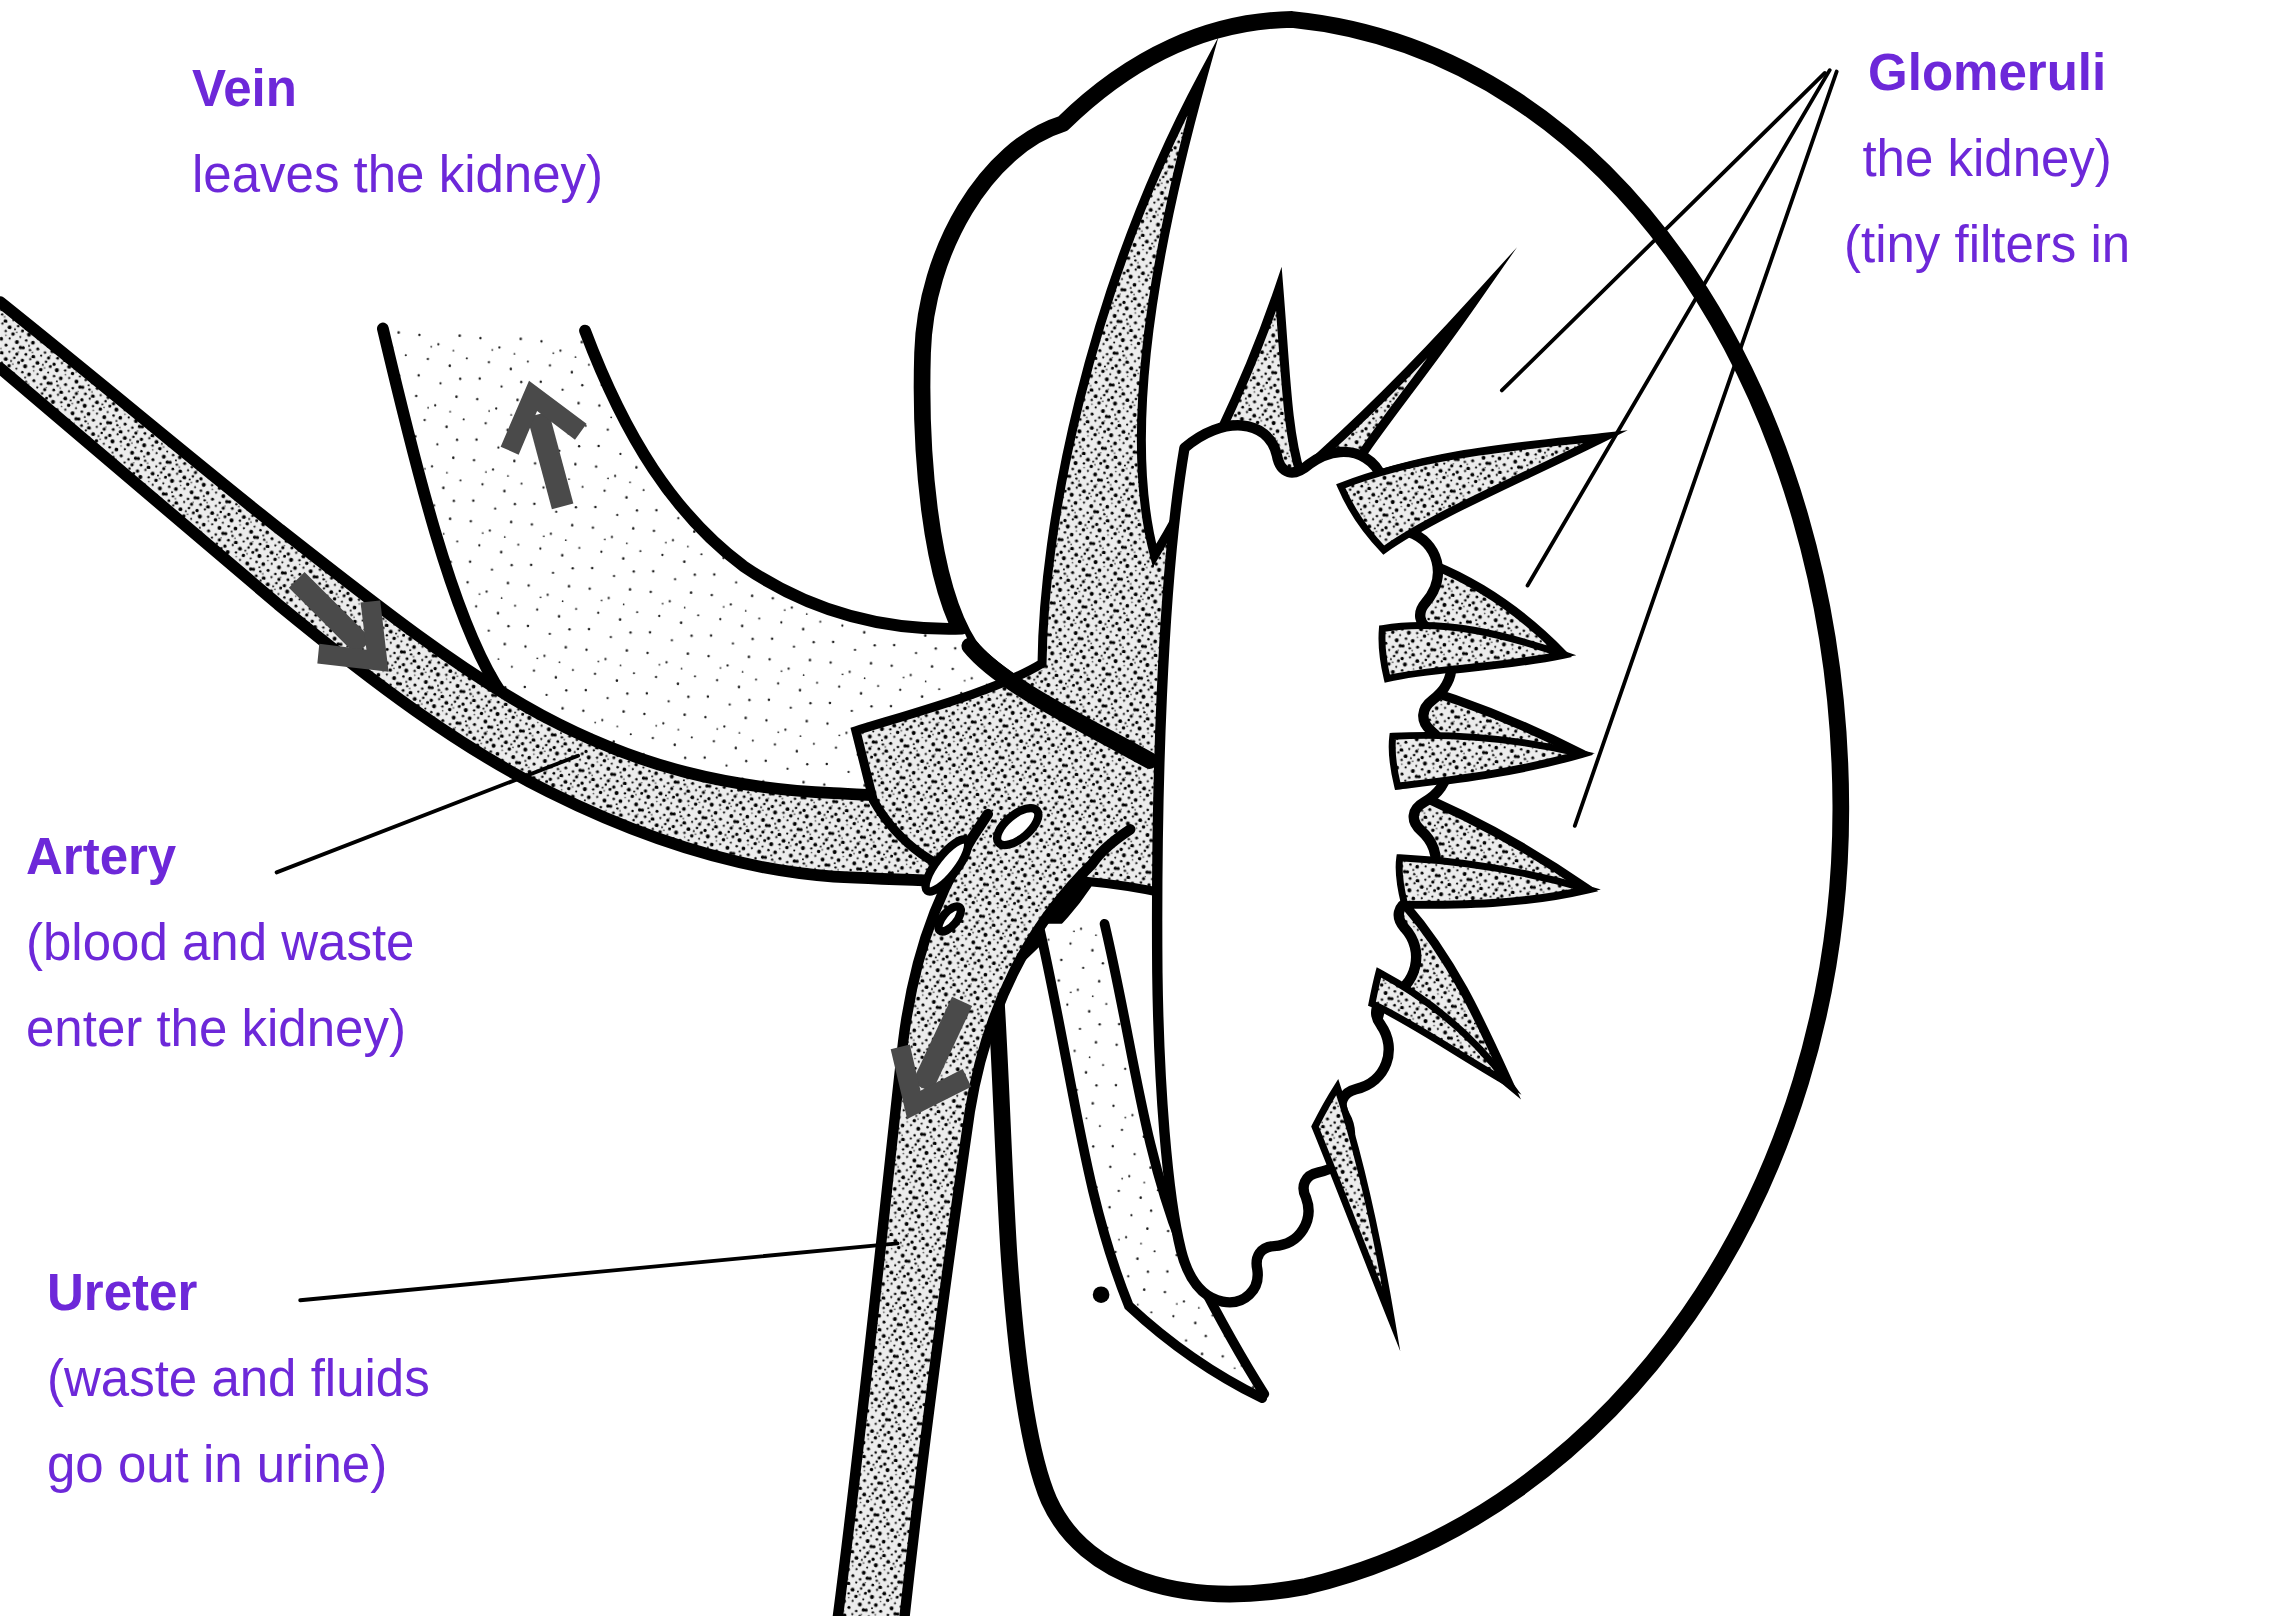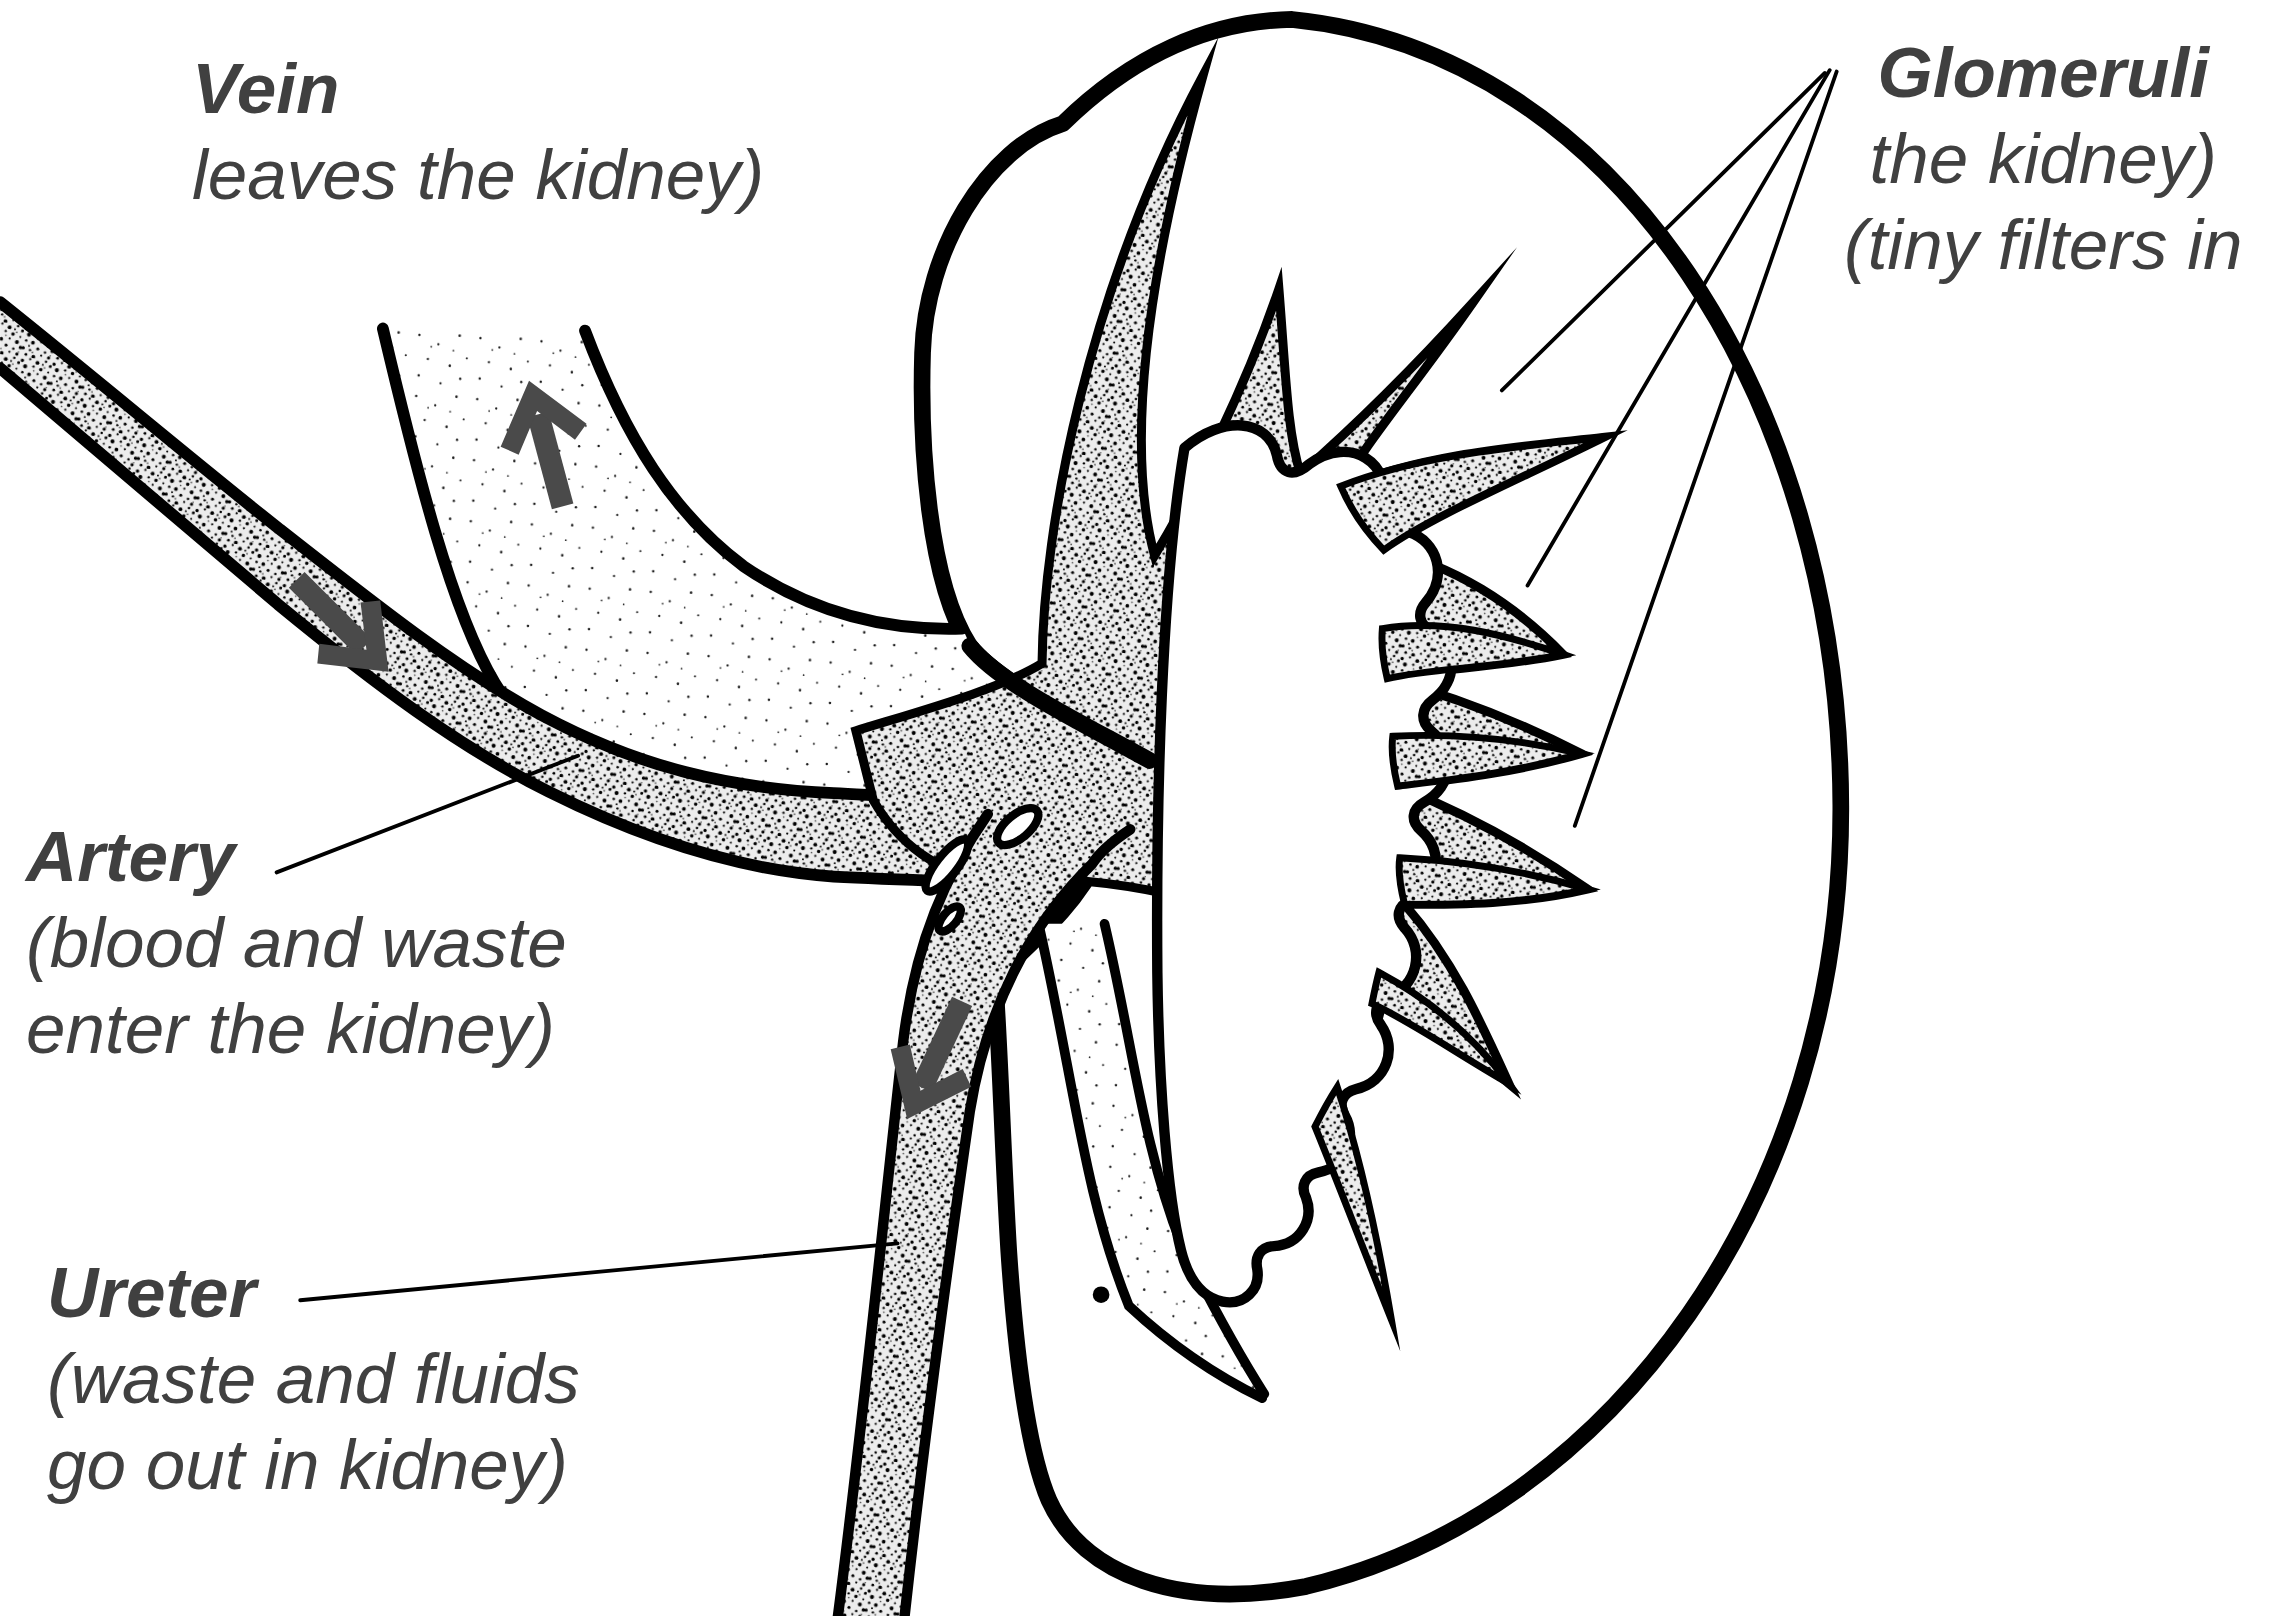--- a/index.html
+++ b/index.html
@@ -1,20 +1,20 @@
 <!DOCTYPE html>
 <html style="font-size:11px"><head>
 <meta charset="utf-8">
 <style>
   html,body{margin:0;padding:0;background:#ffffff;}
   body{width:2273px;height:1617px;overflow:hidden;}
   .stage{position:relative;width:2273px;height:1617px;background:#ffffff;}
   .stage svg{position:absolute;left:0;top:0;}
-  .label{position:absolute;font-family:"Liberation Sans",sans-serif;font-size:71px;
-         line-height:86px;color:#404040;white-space:nowrap;letter-spacing:0;font-style:italic;}
+  .label{position:absolute;font-family:"Liberation Sans",sans-serif;font-size:51px;
+         line-height:86px;color:#6d28d9;white-space:nowrap;letter-spacing:0;}
   .label .t{font-weight:700;}
   .label div{margin:0;padding:0;}
 </style>
 </head>
 <body>
 
 <div class="stage">
 
 <svg width="2273" height="1617" viewBox="0 0 3272 2328" xmlns="http://www.w3.org/2000/svg">
   <defs>
@@ -239,17 +239,17 @@
 
 <div class="label" style="left:26px;top:814px;">
   <div class="t">Artery</div>
   <div>(blood and waste</div>
   <div>enter the kidney)</div>
 </div>
 
 <div class="label" style="left:47px;top:1250px;">
   <div class="t">Ureter</div>
   <div>(waste and fluids</div>
-  <div>go out in kidney)</div>
+  <div>go out in urine)</div>
 </div>
 
 </div>
 
 
 </body></html>

